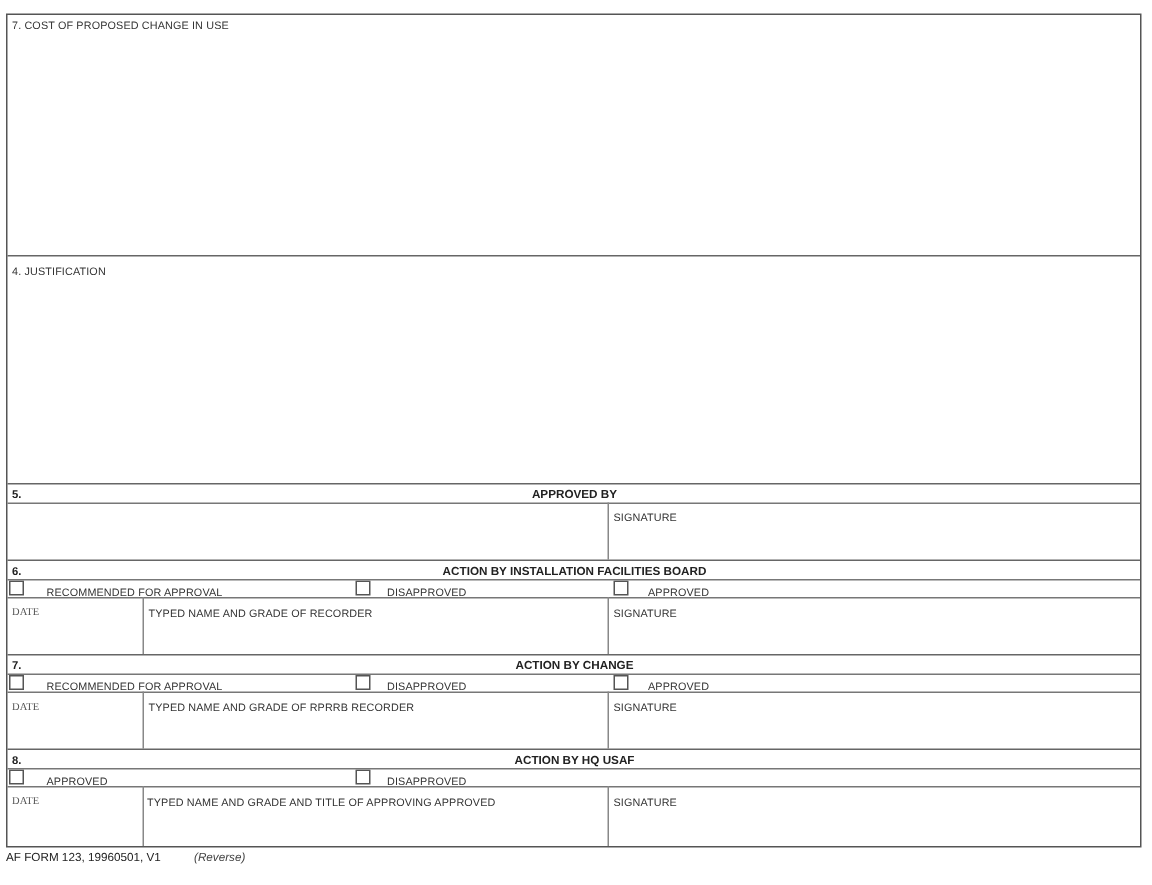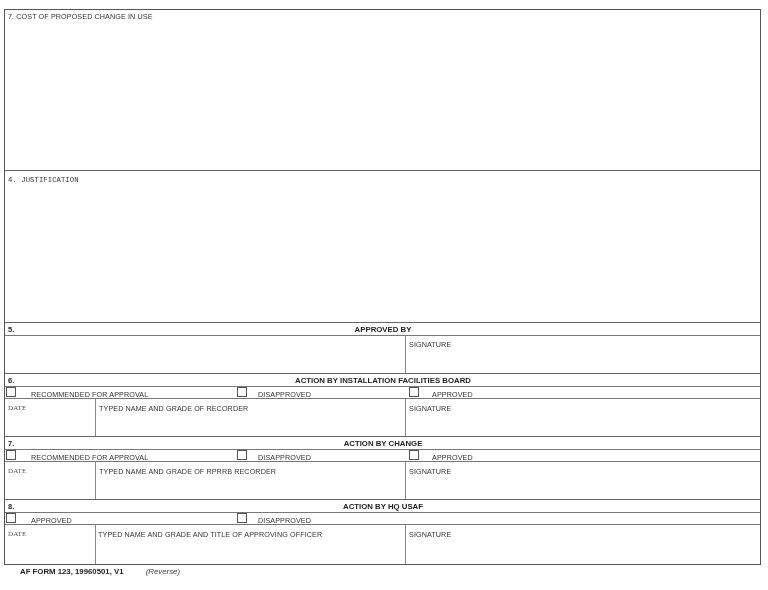--- a/index.html
+++ b/index.html
@@ -10,33 +10,33 @@
   .hline { position: absolute; left: 0; right: 0; height: 0; border-top: 1px solid #777; }
   .hline.thick { border-top: 1.5px solid #666; }
   .vline { position: absolute; width: 0; border-left: 1px solid #888; }
   .lbl { position: absolute; font-size: 7.2px; color: #333; white-space: nowrap; letter-spacing: 0.1px; }
   .lbl.date { font-family: "Liberation Serif", serif; font-size: 7px; color: #555; }
   .num { position: absolute; font-size: 7.5px; font-weight: bold; color: #222; }
   .head { position: absolute; font-size: 7.8px; font-weight: bold; color: #222; white-space: nowrap; transform: translateX(-50%); }
   .cb { position: absolute; width: 10px; height: 10px; border: 1px solid #555; box-sizing: border-box; background: #fff; cursor: pointer; }
   .field { position: absolute; background: transparent; }
   .footer { position: absolute; left: 4px; top: 567px; font-size: 7.8px; white-space: nowrap; }
-  .footer .code { font-weight: bold; color: #222; margin-left: 16px; }
+  .footer .code { font-weight: normal; color: #222; }
   .footer .rev { font-style: italic; color: #444; margin-left: 20px; }
 </style>
 </head>
 <body>
 
 <div class="form">
 
   <div class="lbl" style="left:3px;top:2px;">7.  COST OF PROPOSED CHANGE IN USE</div>
   <div class="field" style="left:0;top:0;width:755px;height:160px;"></div>
   <div class="hline thick" style="top:160px;"></div>
 
-  <div class="lbl" style="left:3px;top:166px;font-family:Liberation Mono, monospace;">4.  JUSTIFICATION</div>
+  <div class="lbl" style="left:3px;top:166px;">4.  JUSTIFICATION</div>
   <div class="field" style="left:0;top:161px;width:755px;height:151px;"></div>
   <div class="hline thick" style="top:312px;"></div>
 
   <div class="num" style="left:3px;top:315px;">5.</div>
   <div class="head" style="left:378px;top:315px;">APPROVED BY</div>
   <div class="hline" style="top:325px;"></div>
   <div class="field" style="left:0;top:326px;width:400px;height:37px;"></div>
   <div class="vline" style="left:400px;top:325px;height:38px;"></div>
   <div class="lbl" style="left:404px;top:330px;">SIGNATURE</div>
   <div class="field" style="left:401px;top:326px;width:354px;height:37px;"></div>
@@ -86,21 +86,21 @@
   <div class="head" style="left:378px;top:492px;">ACTION BY HQ USAF</div>
   <div class="hline" style="top:502px;"></div>
   <div class="cb" style="left:1px;top:503px;"></div>
   <div class="lbl" style="left:26px;top:506px;">APPROVED</div>
   <div class="cb" style="left:232px;top:503px;"></div>
   <div class="lbl" style="left:253px;top:506px;">DISAPPROVED</div>
   <div class="hline" style="top:514px;"></div>
   <div class="lbl date" style="left:3px;top:520px;">DATE</div>
   <div class="field" style="left:0;top:515px;width:90px;height:39px;"></div>
   <div class="vline" style="left:90px;top:514px;height:40px;"></div>
-  <div class="lbl" style="left:93px;top:520px;">TYPED NAME AND GRADE AND TITLE OF APPROVING OFFICER</div>
+  <div class="lbl" style="left:93px;top:520px;">TYPED NAME AND GRADE AND TITLE OF APPROVING APPROVED</div>
   <div class="field" style="left:91px;top:515px;width:309px;height:39px;"></div>
   <div class="vline" style="left:400px;top:514px;height:40px;"></div>
   <div class="lbl" style="left:404px;top:520px;">SIGNATURE</div>
   <div class="field" style="left:401px;top:515px;width:354px;height:39px;"></div>
 </div>
 
 <div class="footer">
   <span class="code">AF FORM 123, 19960501, V1</span>
   <span class="rev">(Reverse)</span>
 </div>

